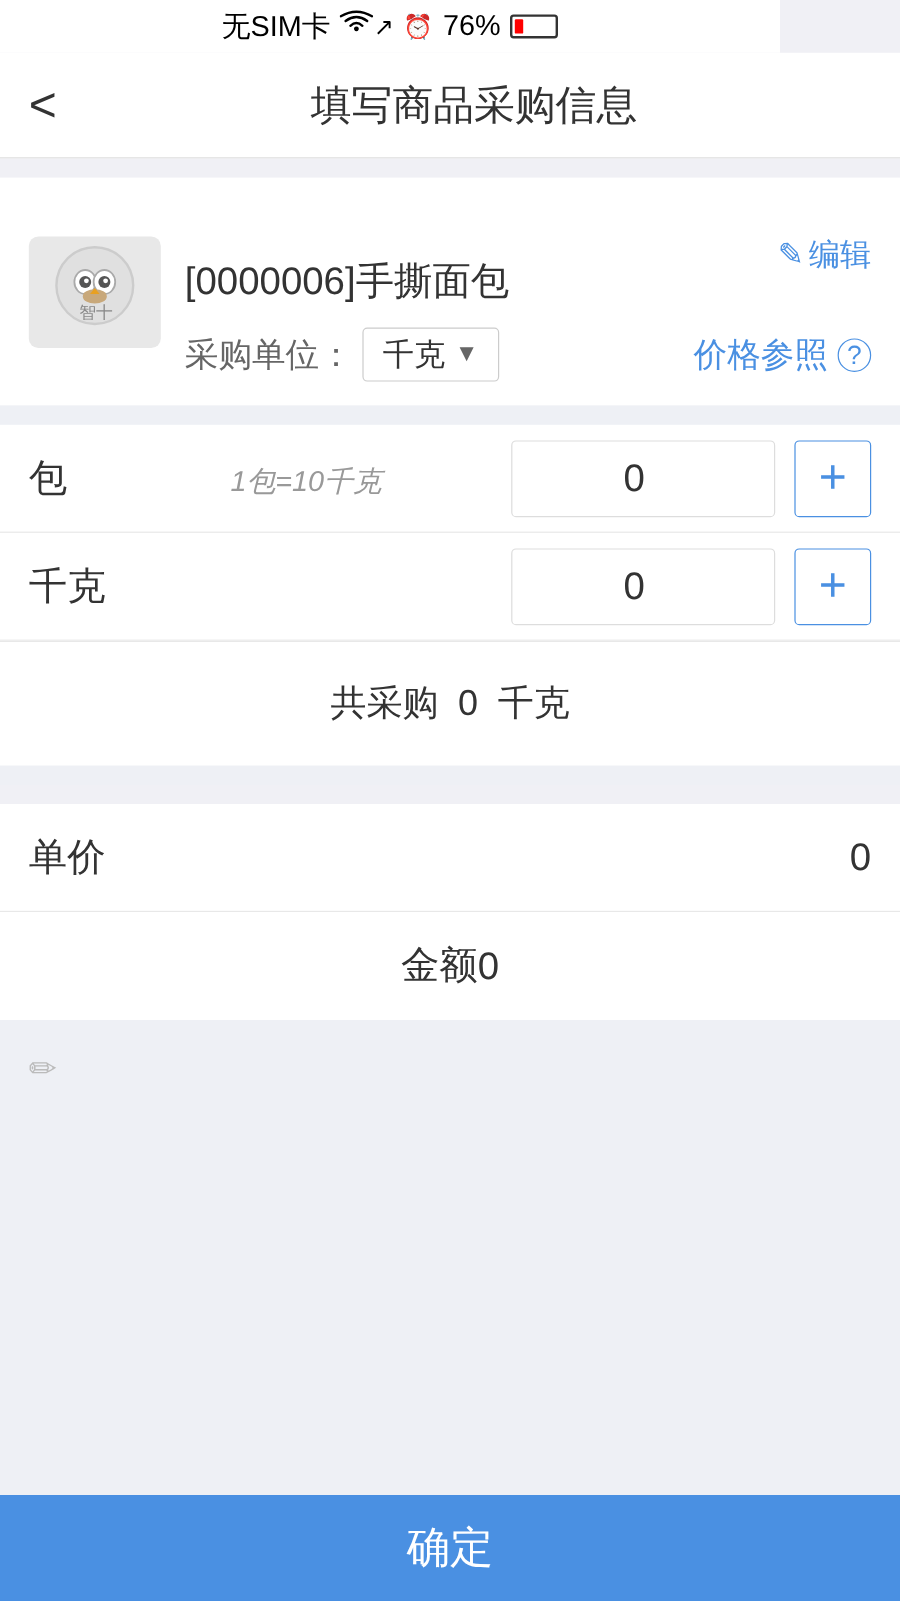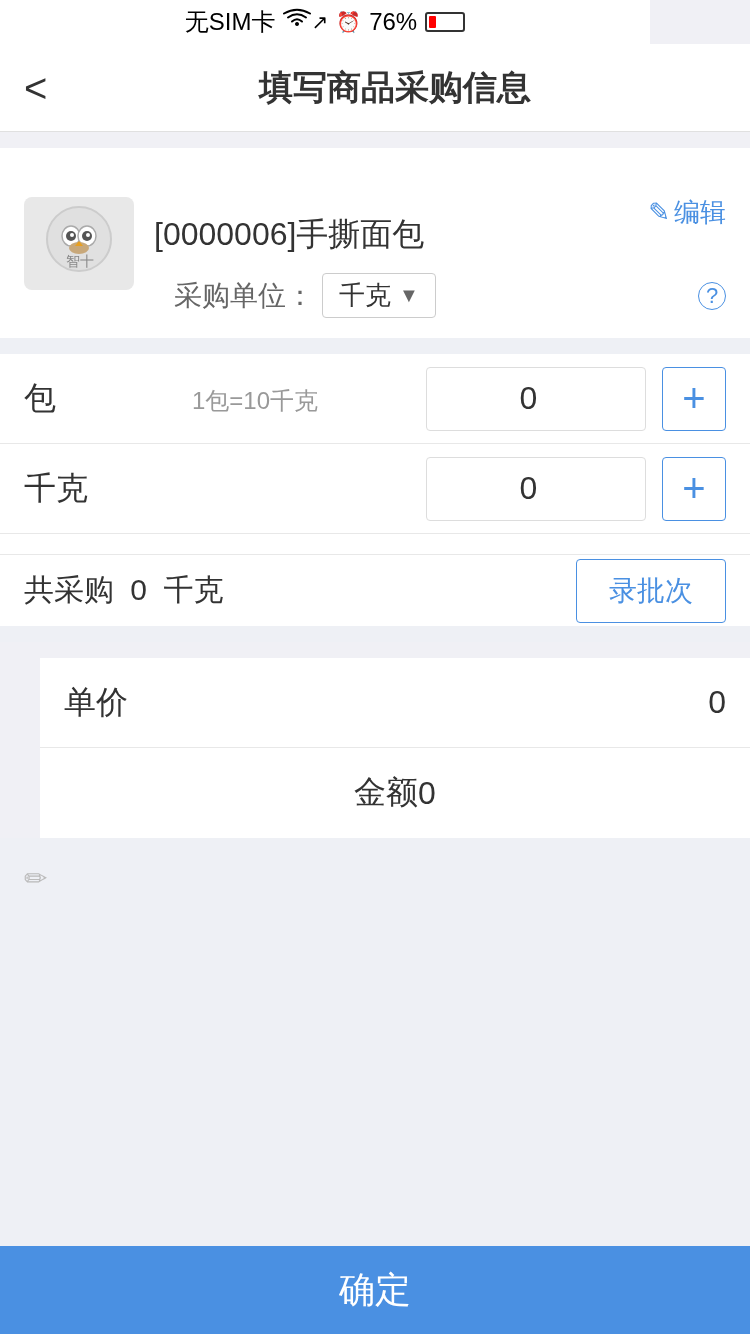--- a/index.html
+++ b/index.html
@@ -73,21 +73,21 @@
       position: absolute;
       left: 24px;
       top: 50%;
       transform: translateY(-50%);
       font-size: 40px;
       color: #333;
       cursor: pointer;
     }
     .nav-title {
       font-size: 34px;
-      font-weight: 700;
+      font-weight: 400;
       color: #333;
       margin-left: 40px;
     }
 
     
     .product-card {
       background: #fff;
       margin-top: 16px;
       padding: 20px 24px;
       display: flex;
@@ -178,20 +178,21 @@
     .input-label {
       font-size: 32px;
       color: #333;
       width: 160px;
       flex-shrink: 0;
     }
     .input-sub {
       font-size: 24px;
       color: #999;
       margin-left: 8px;
+      font-style: italic;
     }
     .input-right {
       flex: 1;
       display: flex;
       align-items: center;
       justify-content: flex-end;
       gap: 16px;
     }
     .qty-input {
       width: 220px;
@@ -215,45 +216,43 @@
       align-items: center;
       justify-content: center;
       cursor: pointer;
     }
 
     
     .total-row {
       background: #fff;
       display: flex;
       align-items: center;
-      justify-content: space-between;
+      justify-content: center;
       padding: 0 24px;
-      height: 72px;
+      height: 104px;
       border-top: 1px solid #e8e8e8;
-      margin-top: 20px;
     }
     .total-text {
       font-size: 30px;
       color: #333;
     }
     .batch-btn {
       border: 1px solid #4a90e2;
       color: #4a90e2;
       background: #fff;
       padding: 12px 32px;
       font-size: 28px;
       border-radius: 4px;
       cursor: pointer;
     }
 
     
     .price-section {
       background: #fff;
       margin-top: 16px;
-      margin-left: 40px;
     }
     .price-row {
       display: flex;
       align-items: center;
       justify-content: space-between;
       padding: 0 24px;
       height: 90px;
       border-bottom: 1px solid #e8e8e8;
     }
     .price-label {
@@ -348,28 +347,29 @@
   </div>
   <div class="product-info">
     <div class="product-name-row">
       <div class="product-name">[0000006]手撕面包</div>
       <div class="edit-link">
         <span>✎</span>
         <span>编辑</span>
       </div>
     </div>
     <div class="purchase-unit-row">
-      <div style="display:flex; align-items:center; gap:8px;margin-left:20px;">
+      <div style="display:flex; align-items:center; gap:8px;">
         <span class="purchase-unit-label">采购单位：</span>
         <div class="unit-select">
           <span>千克</span>
           <span style="font-size:20px; color:#666;">▼</span>
         </div>
       </div>
       <div class="price-ref">
+        <span>价格参照</span>
         <span style="width:28px;height:28px;border:1.5px solid #4a90e2;border-radius:50%;display:inline-flex;align-items:center;justify-content:center;font-size:22px;">?</span>
       </div>
     </div>
   </div>
 </div>
 
 <div class="section-divider"></div>
 
 <div class="input-section">
   <div class="input-row">
@@ -390,21 +390,20 @@
       <div class="plus-btn">+</div>
     </div>
   </div>
 
   <div class="total-row">
     <div class="total-text">
       <span>共采购</span>
       <span style="margin: 0 8px;">0</span>
       <span>千克</span>
     </div>
-    <button class="batch-btn">录批次</button>
   </div>
 </div>
 
 <div class="section-divider"></div>
 
 <div class="price-section">
   <div class="price-row">
     <span class="price-label">单价</span>
     <span class="price-value">0</span>
   </div>

